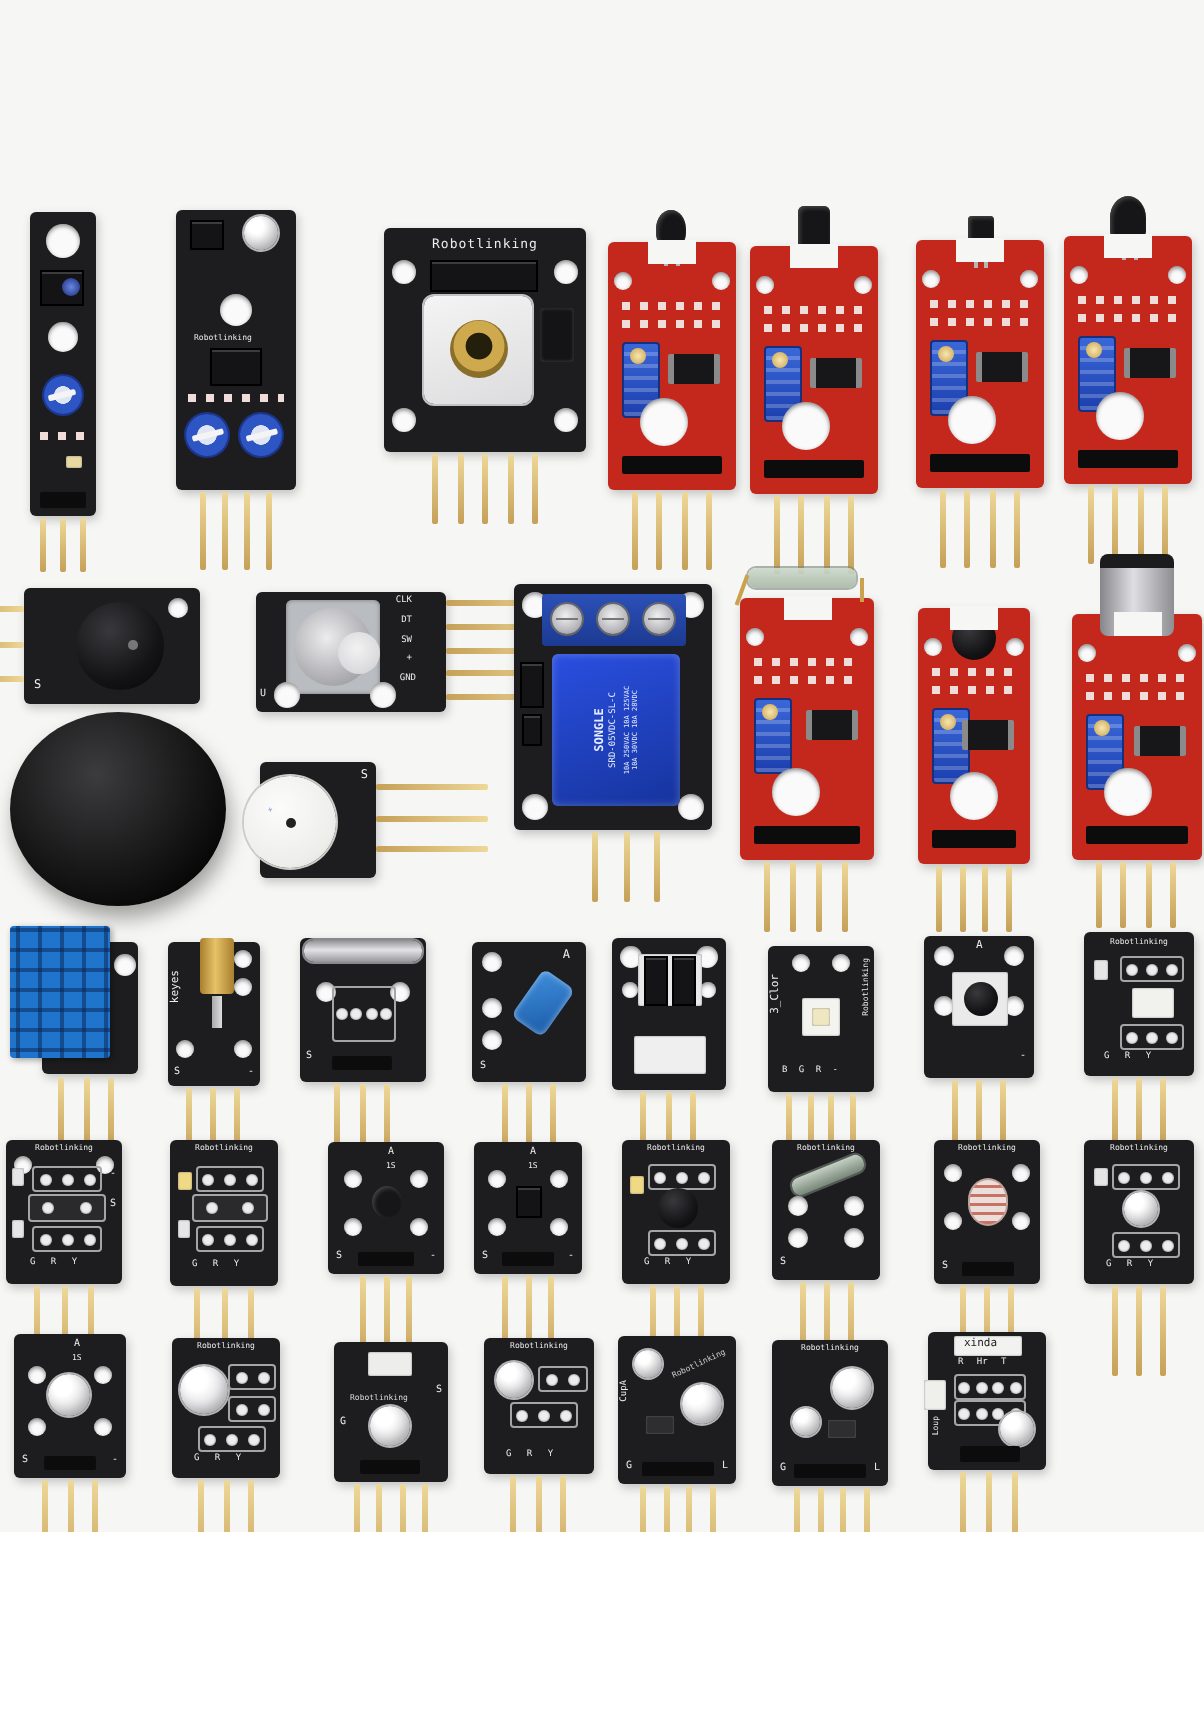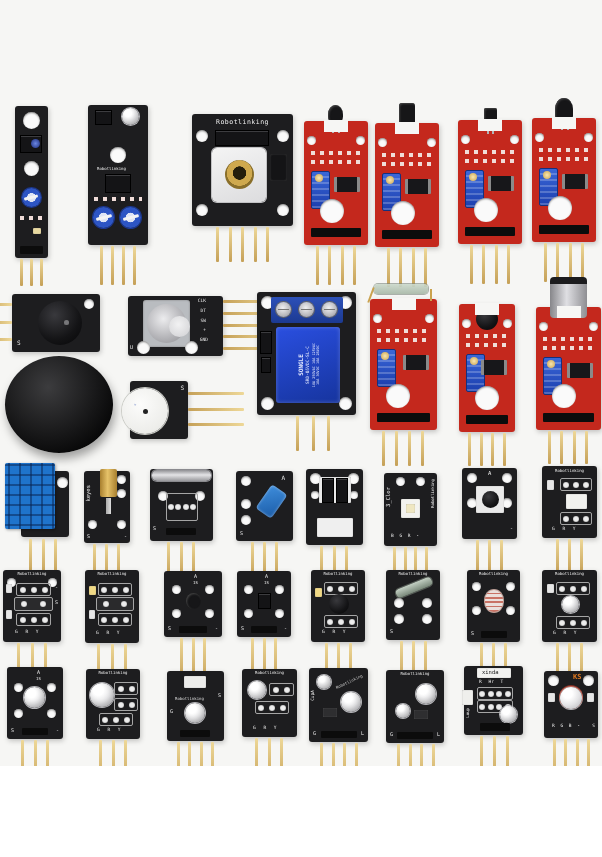--- a/index.html
+++ b/index.html
@@ -754,30 +754,14 @@
     <span class="txt vtxt" style="left:2px;top:42px;font-size:4px">Loup</span>
     <span class="led" style="left:36px;top:40px;width:17px;height:17px"></span>
     <span class="hdr" style="left:16px;bottom:4px;width:30px;height:8px"></span>
     <div class="pins down" style="left:16px;bottom:-50px;width:29px;height:49px">
         <span class="pin" style=""></span>
         <span class="pin" style=""></span>
         <span class="pin" style=""></span>
       </div>
   </div>
 
-  <div class="mod" style="left:544px;top:671px;width:54px;height:67px">
-    <span class="txt" style="left:29px;top:3px;font-size:7px;font-weight:bold;color:#e07820">KS</span>
-    <span class="ch" style="left:4px;top:4px;width:11px;height:11px"></span>
-    <span class="ch" style="right:4px;top:4px;width:11px;height:11px"></span>
-    <span class="smd" style="left:4px;top:22px;width:7px;height:9px"></span>
-    <span class="smd" style="right:4px;top:22px;width:7px;height:9px"></span>
-    <span class="led" style="left:16px;top:16px;width:22px;height:22px;box-shadow:0 -1px 0 1px rgba(200,60,40,.6),0 0 0 1px #b5b5b9"></span>
-    <span class="txt" style="left:8px;bottom:10px;font-size:4.5px;word-spacing:3px">R G B -</span>
-    <span class="txt" style="right:3px;bottom:10px;font-size:4.5px">S</span>
-    <div class="pins down" style="left:9px;bottom:-50px;width:37px;height:49px">
-        <span class="pin" style=""></span>
-        <span class="pin" style=""></span>
-        <span class="pin" style=""></span>
-        <span class="pin" style=""></span>
-      </div>
-  </div>
 
 </div>
 
 </body></html>

